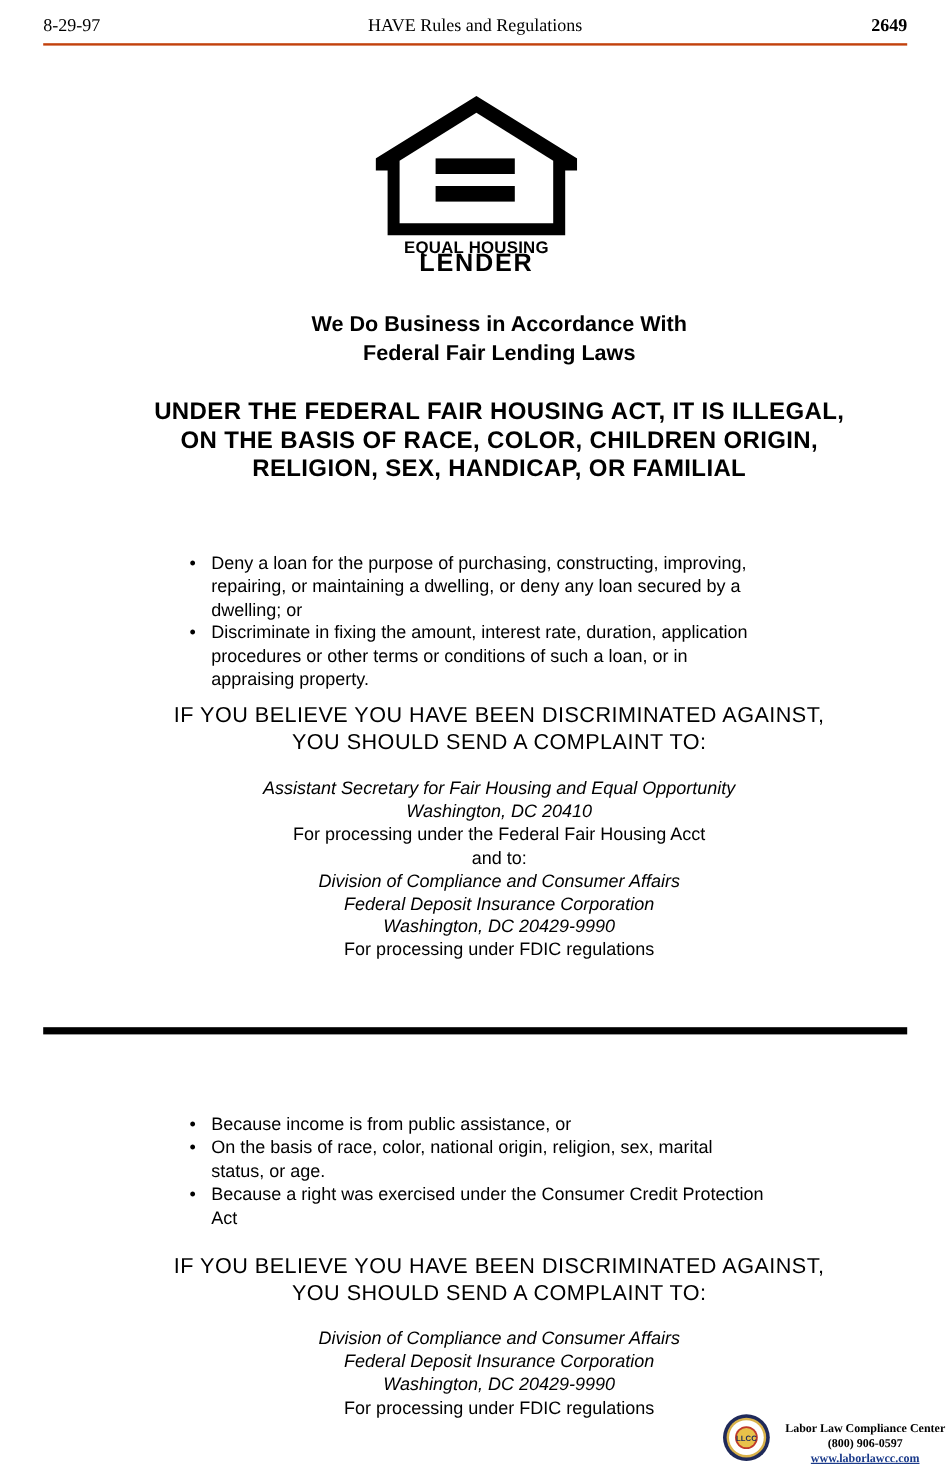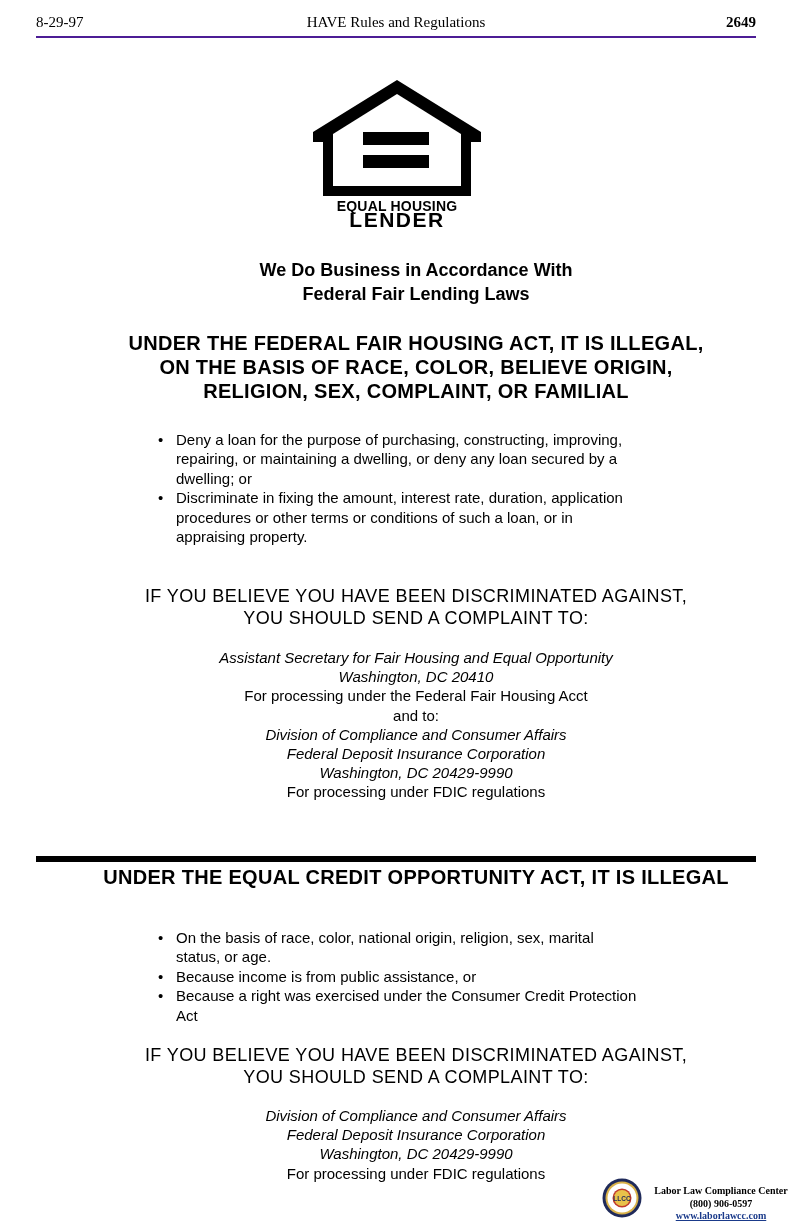--- a/index.html
+++ b/index.html
@@ -1,18 +1,18 @@
 <!DOCTYPE html>
 <html><head>
 <meta charset="utf-8">
 <style>
   html, body { margin: 0; padding: 0; background: #ffffff; }
   body { width: 792px; height: 1224px; position: relative; overflow: hidden; color: #000; }
   .running-head { position: absolute; left: 36px; right: 36px; top: 12px; height: 24px;
-    font-family: "Liberation Serif", serif; font-size: 15px; border-bottom: 2px solid #4c1d95; }
+    font-family: "Liberation Serif", serif; font-size: 15px; border-bottom: 2px solid #c2410c; }
   .running-head .date { position: absolute; left: 0; top: 2px; }
   .running-head .title { position: absolute; left: 0; right: 0; text-align: center; top: 2px; }
   .running-head .page { position: absolute; right: 0; top: 2px; font-weight: bold; }
 
   .logo { position: absolute; left: 313px; top: 80px; width: 168px; height: 165px; }
   .logo-text1 { position: absolute; left: 0; right: 0; top: 198px; text-align: center;
     font-family: "Liberation Sans", sans-serif; font-weight: bold; font-size: 14px; letter-spacing: 0.2px; }
   .logo-text2 { position: absolute; left: 0; right: 0; top: 208px; text-align: center;
     font-family: "Liberation Sans", sans-serif; font-weight: bold; font-size: 21px; letter-spacing: 1.5px; }
 
@@ -23,21 +23,21 @@
   .h1 { top: 331px; }
   .smallcaps { font-size: 15px; letter-spacing: 0.6px; }
   .complaint { font-size: 18px; font-weight: normal; line-height: 22px; letter-spacing: 0.4px; }
   .c1 { top: 585px; }
   .c2 { top: 1044px; }
 
   ul.bullets { position: absolute; margin: 0; padding: 0; list-style: none;
     font-family: "Liberation Sans", sans-serif; font-size: 15px; line-height: 19.4px; }
   ul.bullets li { position: relative; padding-left: 18px; }
   ul.bullets li::before { content: "\2022"; position: absolute; left: 0; top: 0; }
-  .b1 { left: 158px; top: 430px; width: 480px; }
+  .b1 { left: 158px; top: 460px; width: 480px; }
   .b2 { left: 158px; top: 928px; width: 480px; }
 
   .addr { font-size: 15px; line-height: 19.2px; }
   .addr .it { font-style: italic; }
   .a1 { top: 648px; }
   .a2 { top: 1106px; }
 
   .rule { position: absolute; left: 36px; right: 36px; top: 856px; height: 6px; background: #000; }
   .h2 { top: 865px; }
 
@@ -66,22 +66,22 @@
   <div class="logo-text2" style="top:128px">LENDER</div>
 </div>
 
 <div class="center sans subtitle">
   <div>We Do Business in Accordance With</div>
   <div>Federal Fair Lending Laws</div>
 </div>
 
 <div class="center sans heading h1">
   <div>UNDER THE FEDERAL FAIR HOUSING ACT, IT IS ILLEGAL,</div>
-  <div>ON THE BASIS OF RACE, COLOR, BELIEVE ORIGIN,</div>
-  <div>RELIGION, SEX, COMPLAINT, OR FAMILIAL</div>
+  <div>ON THE BASIS OF RACE, COLOR, CHILDREN ORIGIN,</div>
+  <div>RELIGION, SEX, HANDICAP, OR FAMILIAL</div>
 </div>
 
 <ul class="bullets b1">
   <li>Deny a loan for the purpose of purchasing, constructing, improving, repairing, or maintaining a dwelling, or deny any loan secured by a dwelling; or</li>
   <li>Discriminate in fixing the amount, interest rate, duration, application procedures or other terms or conditions of such a loan, or in appraising property.</li>
 </ul>
 
 <div class="center sans complaint c1">
   <div>IF YOU BELIEVE YOU HAVE BEEN DISCRIMINATED AGAINST,</div>
   <div>YOU SHOULD SEND A COMPLAINT TO:</div>
@@ -94,26 +94,25 @@
   <div>and to:</div>
   <div class="it">Division of Compliance and Consumer Affairs</div>
   <div class="it">Federal Deposit Insurance Corporation</div>
   <div class="it">Washington, DC 20429-9990</div>
   <div>For processing under FDIC regulations</div>
 </div>
 
 <div class="rule"></div>
 
 <div class="center sans heading h2">
-  <div>UNDER THE EQUAL CREDIT OPPORTUNITY ACT, IT IS ILLEGAL</div>
 </div>
 
 <ul class="bullets b2">
+  <li>Because income is from public assistance, or</li>
   <li>On the basis of race, color, national origin, religion, sex, marital status, or age.</li>
-  <li>Because income is from public assistance, or</li>
   <li>Because a right was exercised under the Consumer Credit Protection Act</li>
 </ul>
 
 <div class="center sans complaint c2">
   <div>IF YOU BELIEVE YOU HAVE BEEN DISCRIMINATED AGAINST,</div>
   <div>YOU SHOULD SEND A COMPLAINT TO:</div>
 </div>
 
 <div class="center sans addr a2">
   <div class="it">Division of Compliance and Consumer Affairs</div>

